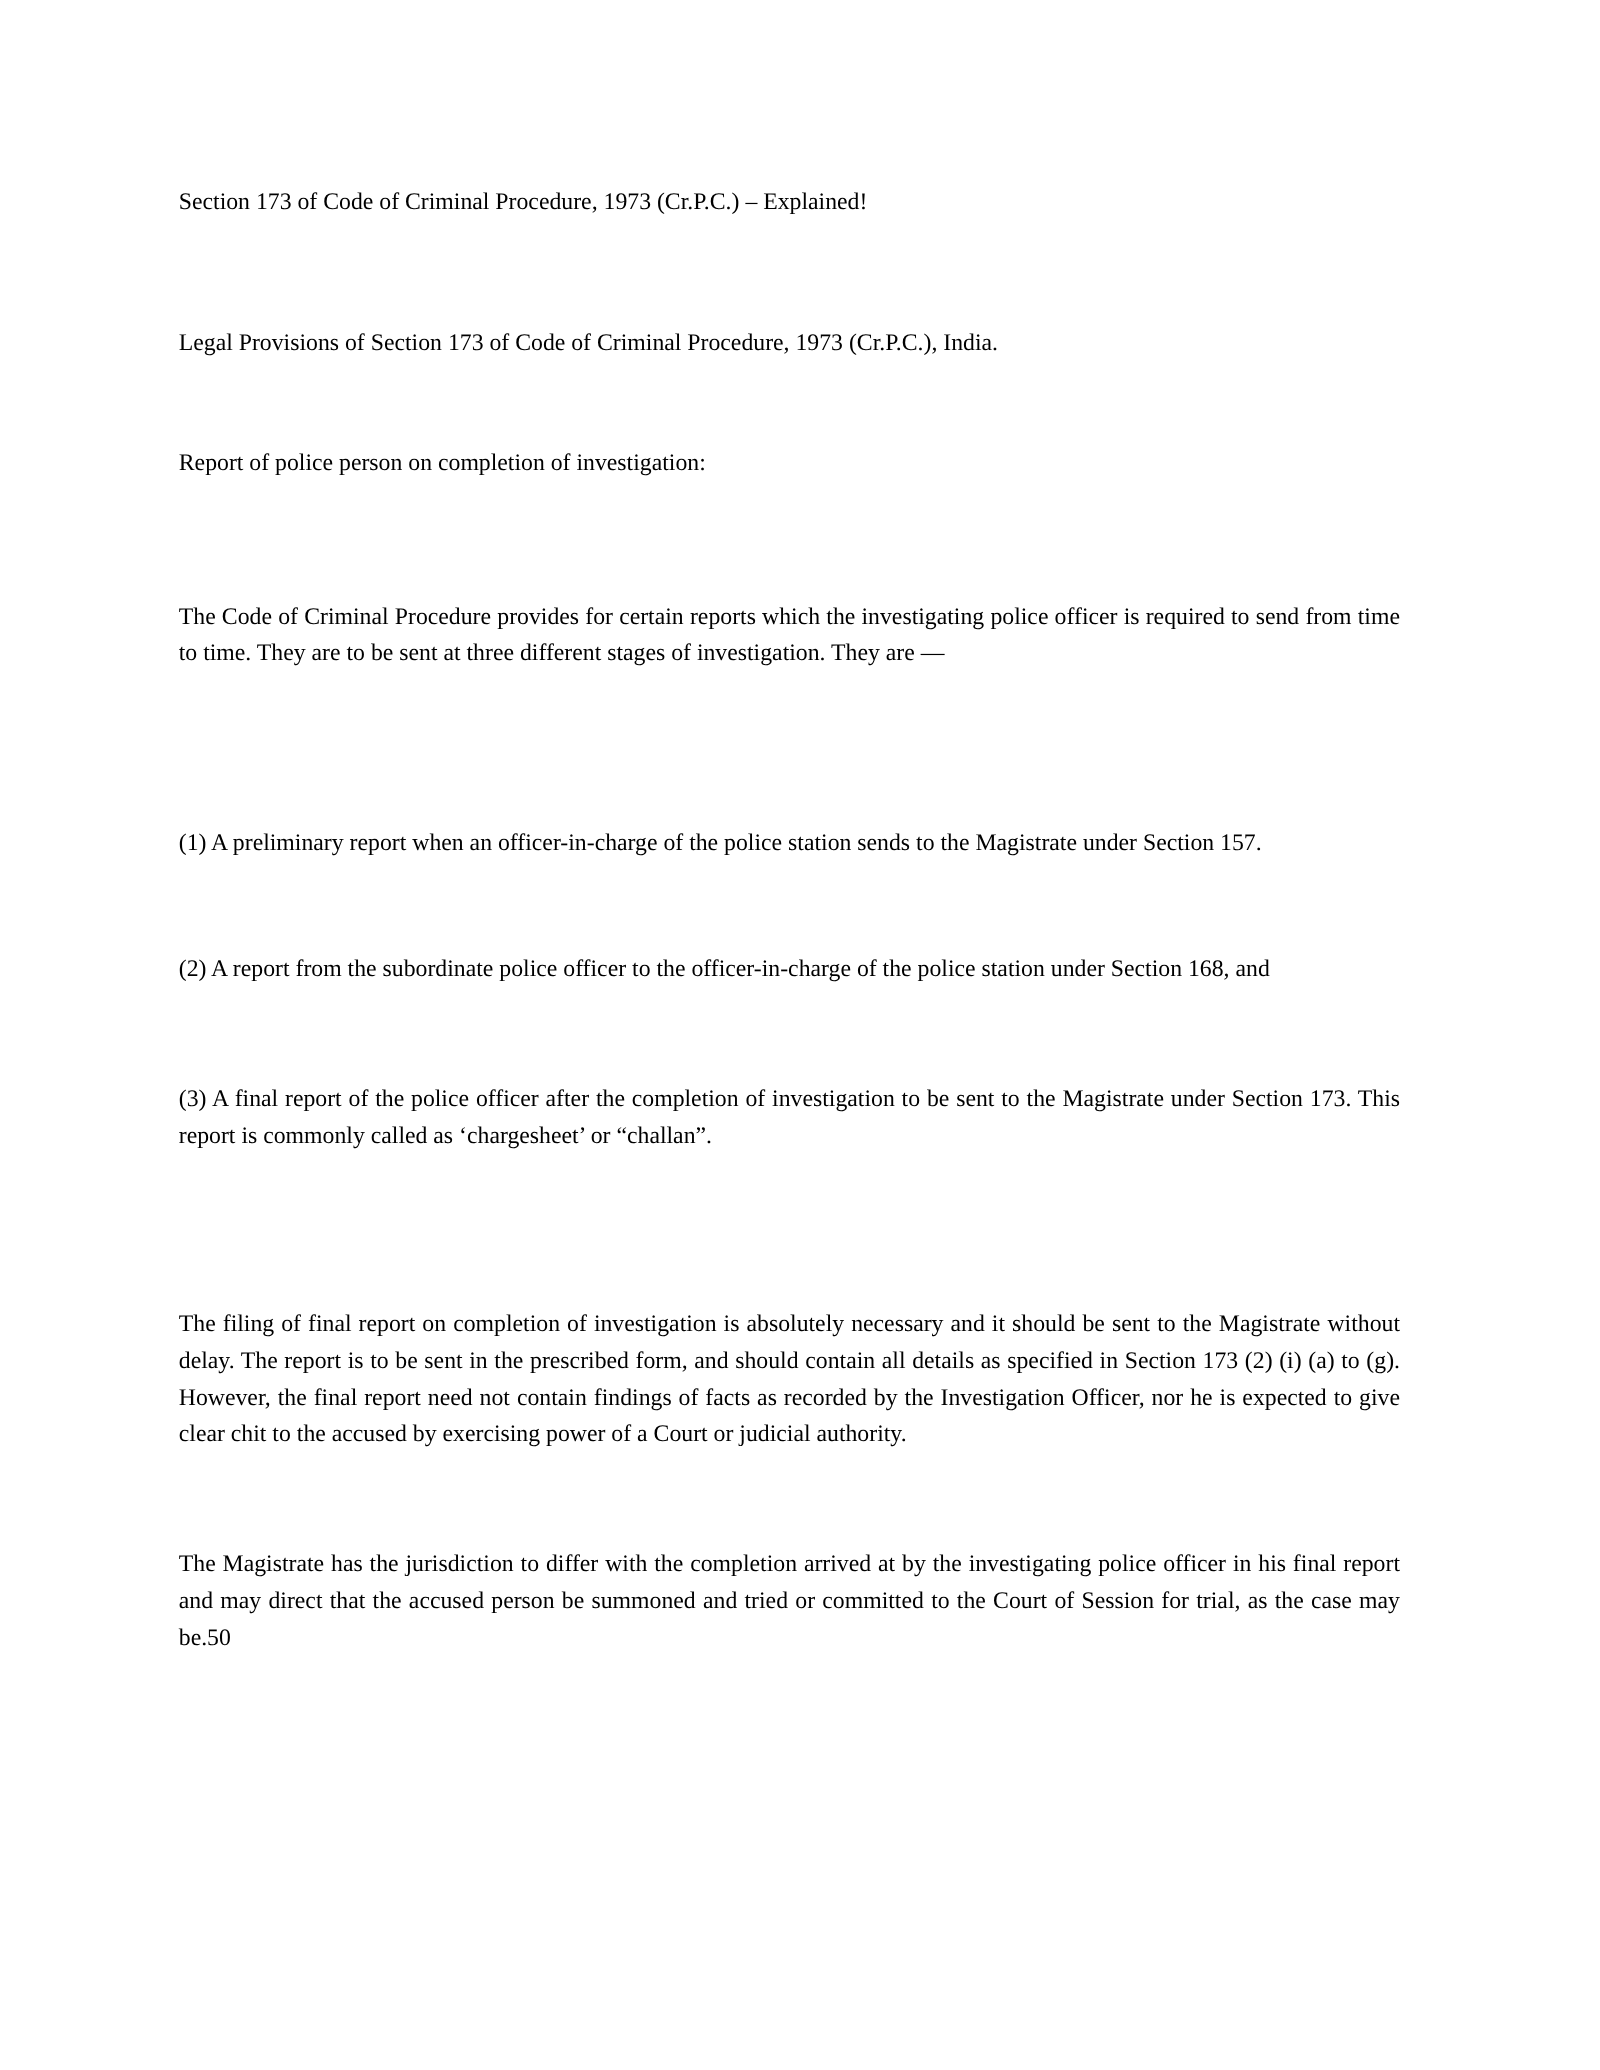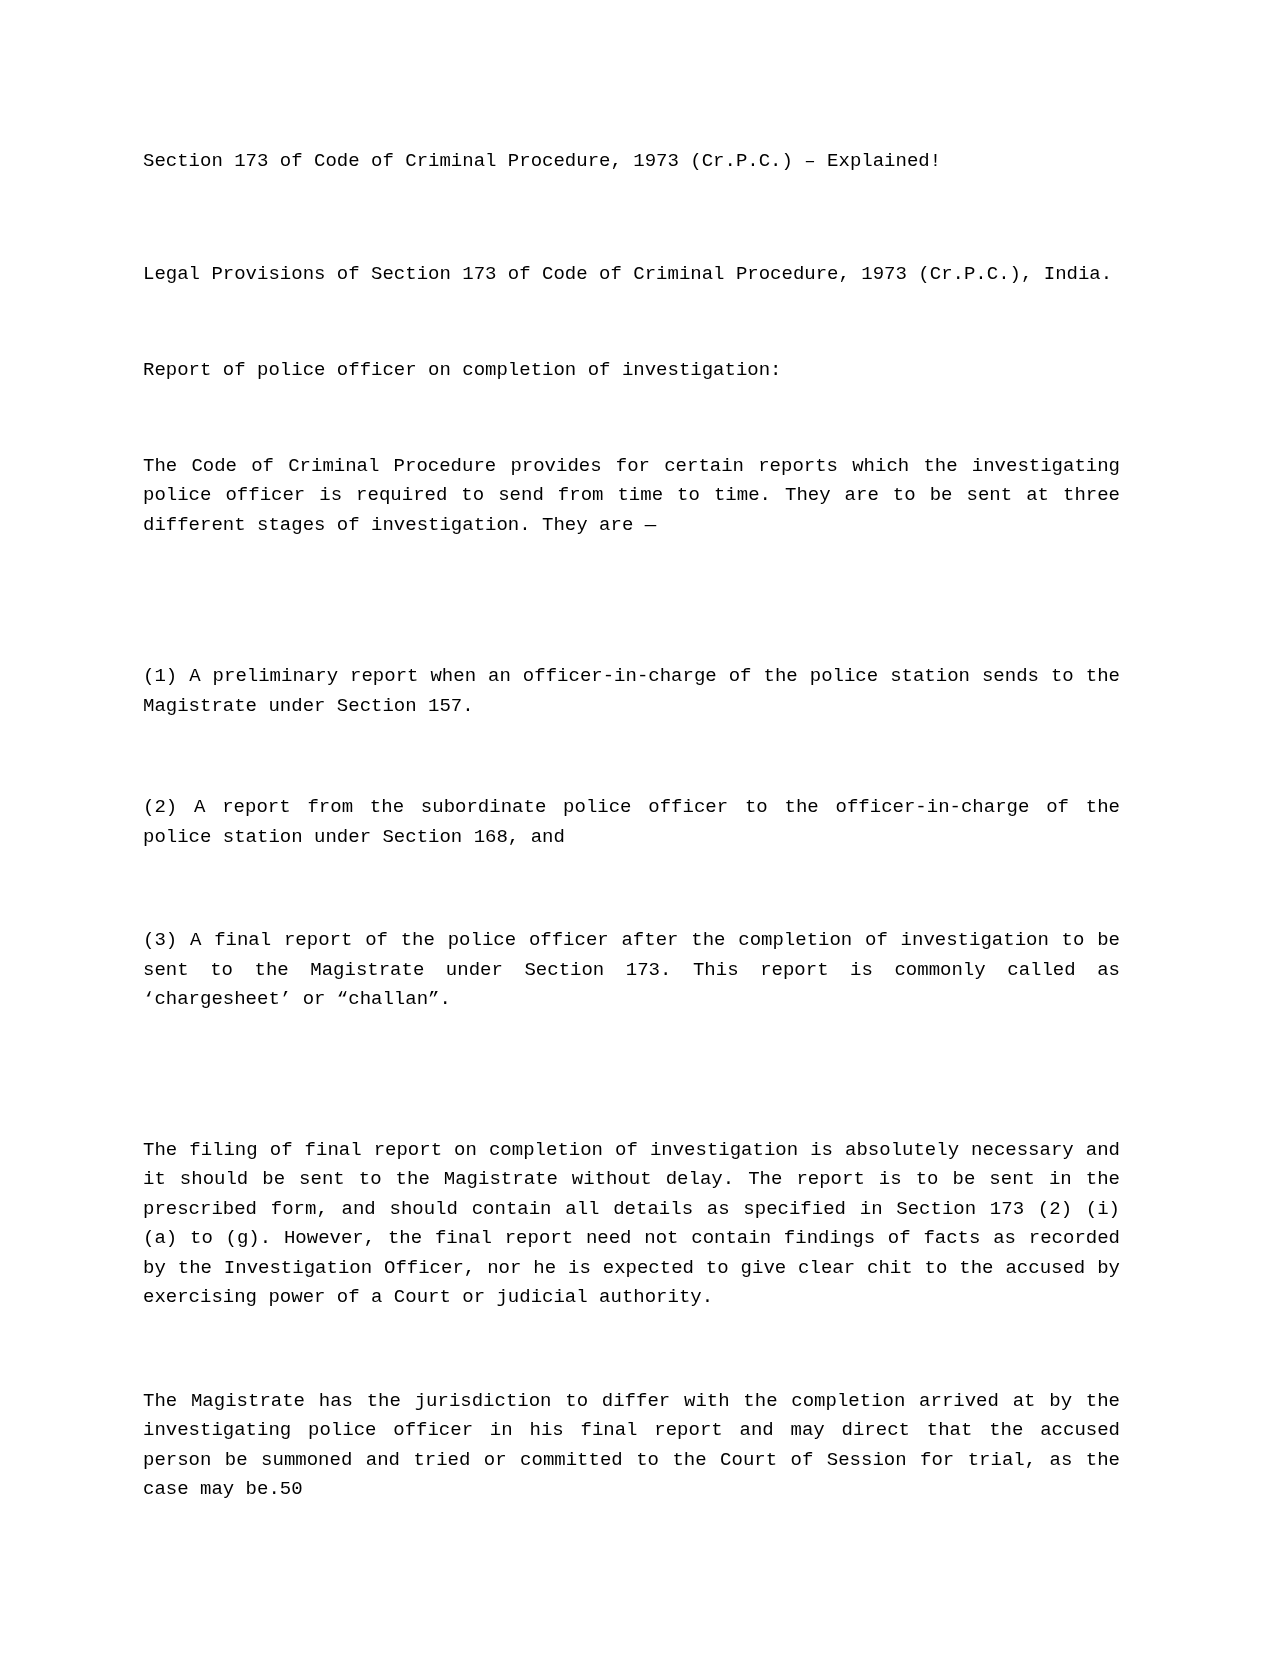--- a/index.html
+++ b/index.html
@@ -16,39 +16,38 @@
     color: #000000;
     font-family: "Liberation Serif", serif;
     font-size: 19px;
     line-height: 29.5px;
     padding: 147px 160px 0 143px;
     overflow: hidden;
   }
   .page p {
     margin: 0;
     text-align: left;
-    font-family: Liberation Mono, monospace;
   }
   .page p.justify {
     text-align: justify;
   }
 </style>
 </head>
 <body>
 
 <div class="page">
 
   <p>Section 173 of Code of Criminal Procedure, 1973 (Cr.P.C.) – Explained!</p>
 
 
   <p style="margin-top: 83px;">Legal Provisions of Section 173 of Code of Criminal Procedure, 1973 (Cr.P.C.), India.</p>
 
-  <p style="margin-top: 67px;">Report of police officer on completion of investigation:</p>
+  <p style="margin-top: 67px;">Report of police person on completion of investigation:</p>
 
-  <p class="justify" style="margin-top: 66px;">The Code of Criminal Procedure provides for certain reports which the investigating police officer is required to send from time to time. They are to be sent at three different stages of investigation. They are —</p>
+  <p class="justify" style="margin-top: 93px;">The Code of Criminal Procedure provides for certain reports which the investigating police officer is required to send from time to time. They are to be sent at three different stages of investigation. They are —</p>
 
   <p class="justify" style="margin-top: 122px;">(1) A preliminary report when an officer-in-charge of the police station sends to the Magistrate under Section 157.</p>
 
   <p class="justify" style="margin-top: 72px;">(2) A report from the subordinate police officer to the officer-in-charge of the police station under Section 168, and</p>
 
   <p class="justify" style="margin-top: 74px;">(3) A final report of the police officer after the completion of investigation to be sent to the Magistrate under Section 173. This report is commonly called as ‘chargesheet’ or “challan”.</p>
 
   <p class="justify" style="margin-top: 121px;">The filing of final report on completion of investigation is absolutely necessary and it should be sent to the Magistrate without delay. The report is to be sent in the prescribed form, and should contain all details as specified in Section 173 (2) (i) (a) to (g). However, the final report need not contain findings of facts as recorded by the Investigation Officer, nor he is expected to give clear chit to the accused by exercising power of a Court or judicial authority.</p>
 
   <p class="justify" style="margin-top: 74px;">The Magistrate has the jurisdiction to differ with the completion arrived at by the investigating police officer in his final report and may direct that the accused person be summoned and tried or committed to the Court of Session for trial, as the case may be.50</p>

